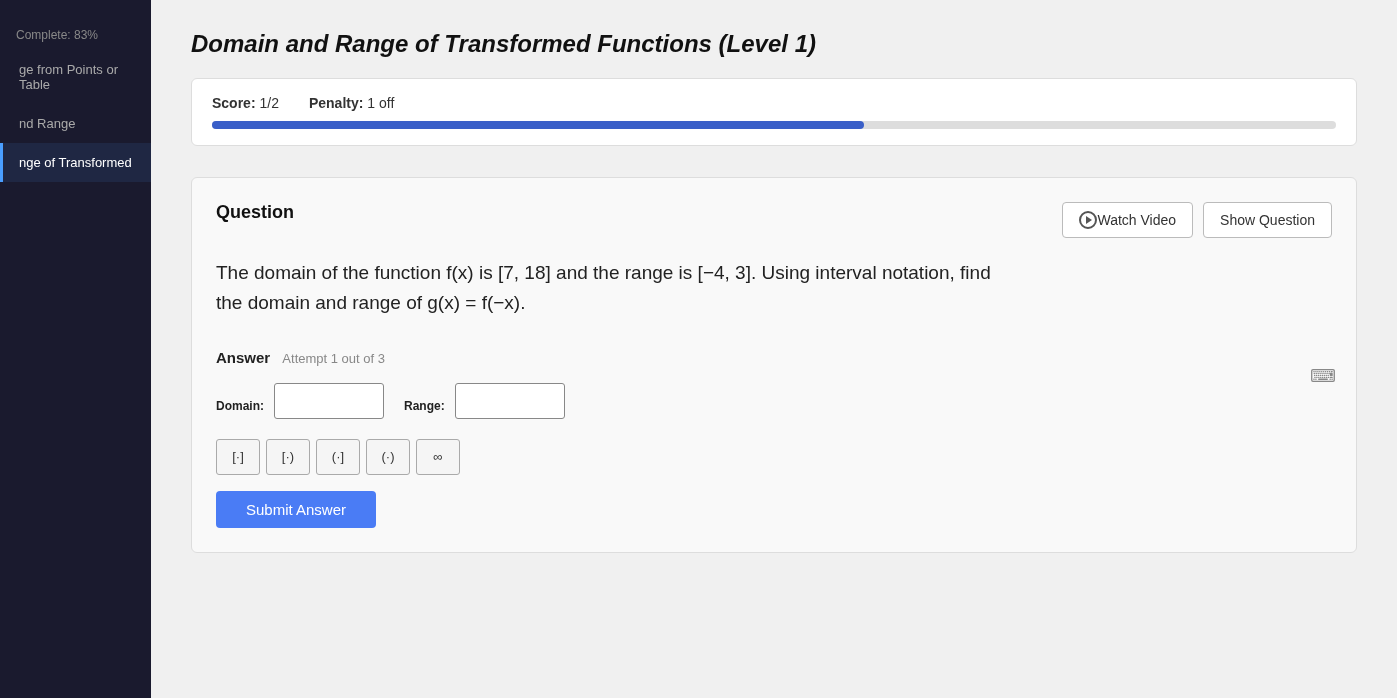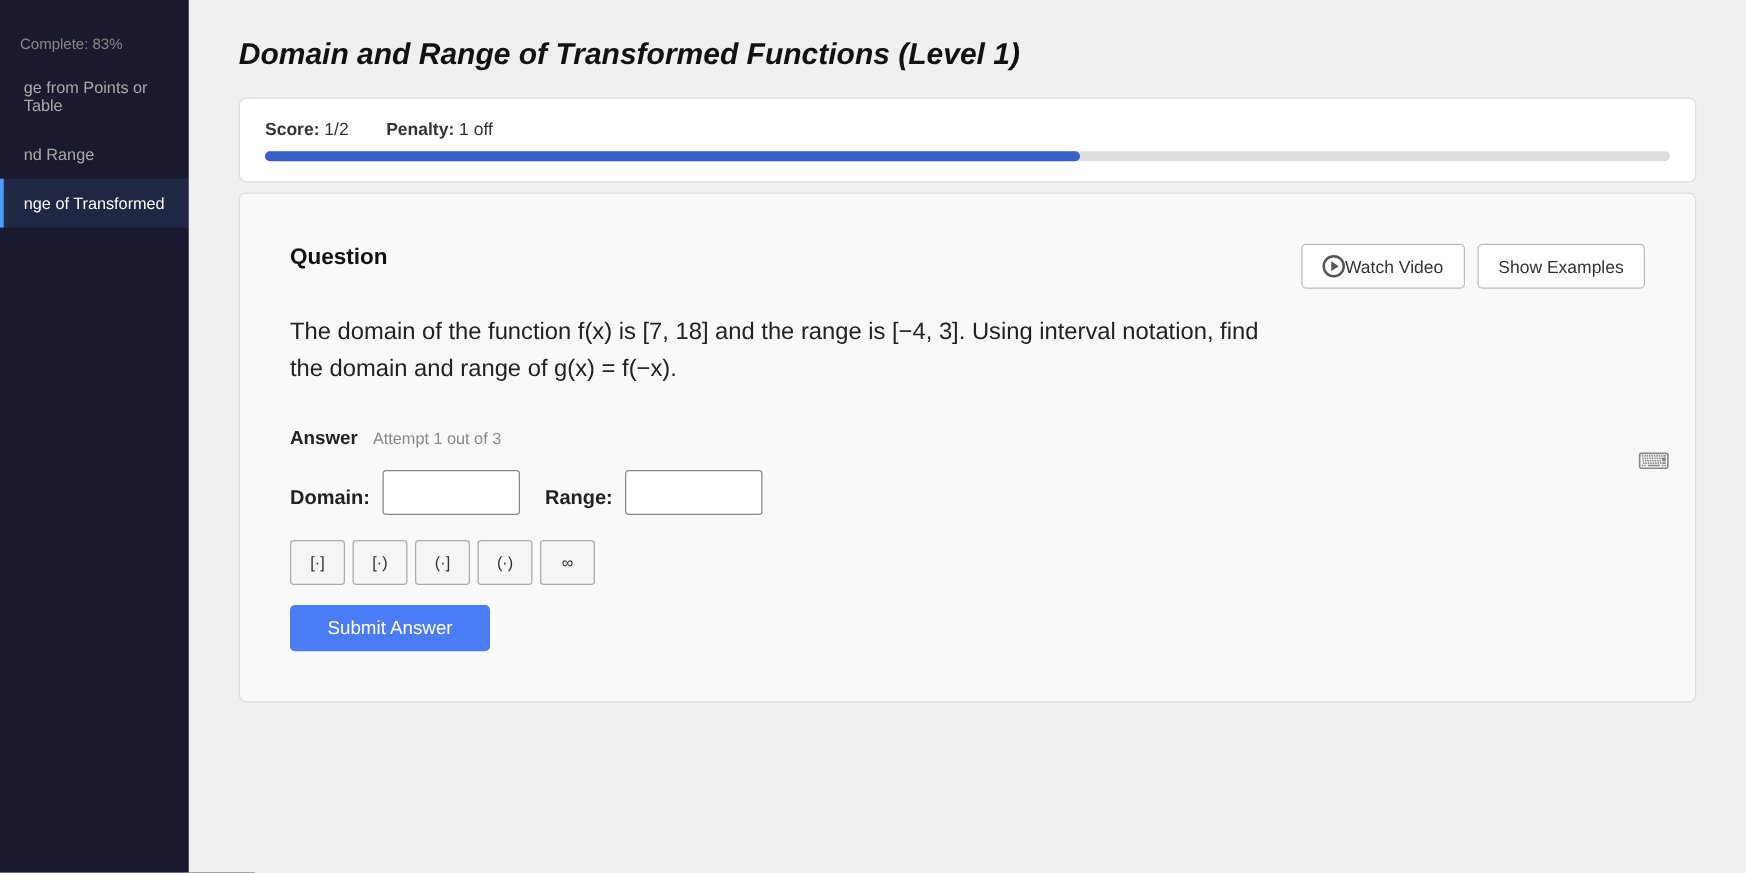--- a/index.html
+++ b/index.html
@@ -54,21 +54,21 @@
       color: #111;
       margin-bottom: 20px;
       font-style: italic;
     }
 
     .score-bar-container {
       background: #fff;
       border: 1px solid #ddd;
       border-radius: 6px;
       padding: 16px 20px;
-      margin-bottom: 8px;
+      margin-bottom: 31px;
       text-align: right;
     }
 
     .score-info {
       display: flex;
       gap: 30px;
       margin-bottom: 10px;
       font-size: 14px;
       color: #333;
     }
@@ -88,21 +88,21 @@
       background: #3a5fc8;
       border-radius: 4px;
       height: 8px;
       width: 58%;
     }
 
     .question-container {
       background: #f9f9f9;
       border: 1px solid #ddd;
       border-radius: 6px;
-      padding: 40px;
+      padding: 24px;
       position: relative;
     }
 
     .question-header {
       display: flex;
       justify-content: space-between;
       align-items: flex-start;
       margin-bottom: 20px;
     }
 
@@ -201,21 +201,21 @@
       margin-bottom: 20px;
     }
 
     .input-group {
       display: flex;
       align-items: center;
       gap: 10px;
     }
 
     .input-label {
-      font-size: 16px;
+      font-size: 12px;
       font-weight: bold;
       color: #222;
       margin-top: 11px;
     }
 
     .answer-input {
       width: 110px;
       height: 36px;
       border: 1px solid #888;
       border-radius: 3px;
@@ -296,21 +296,21 @@
   <div class="question-container">
 
     <div class="question-header">
       <span class="question-label">Question</span>
       <div class="button-group">
         <button class="btn-watch">
           <span class="play-icon"></span>
           <span>Watch Video</span>
         </button>
         <button class="btn-examples">
-          <span>Show Examples</span>
+          <span>Show Question</span>
         </button>
       </div>
     </div>
 
     <div class="question-text">
       <span>The domain of the function f(x) is [7, 18] and the range is [−4, 3]. Using interval notation, find</span><br>
       <span>the domain and range of g(x) = f(−x).</span>
     </div>
 
     <span class="keyboard-icon">⌨</span>

